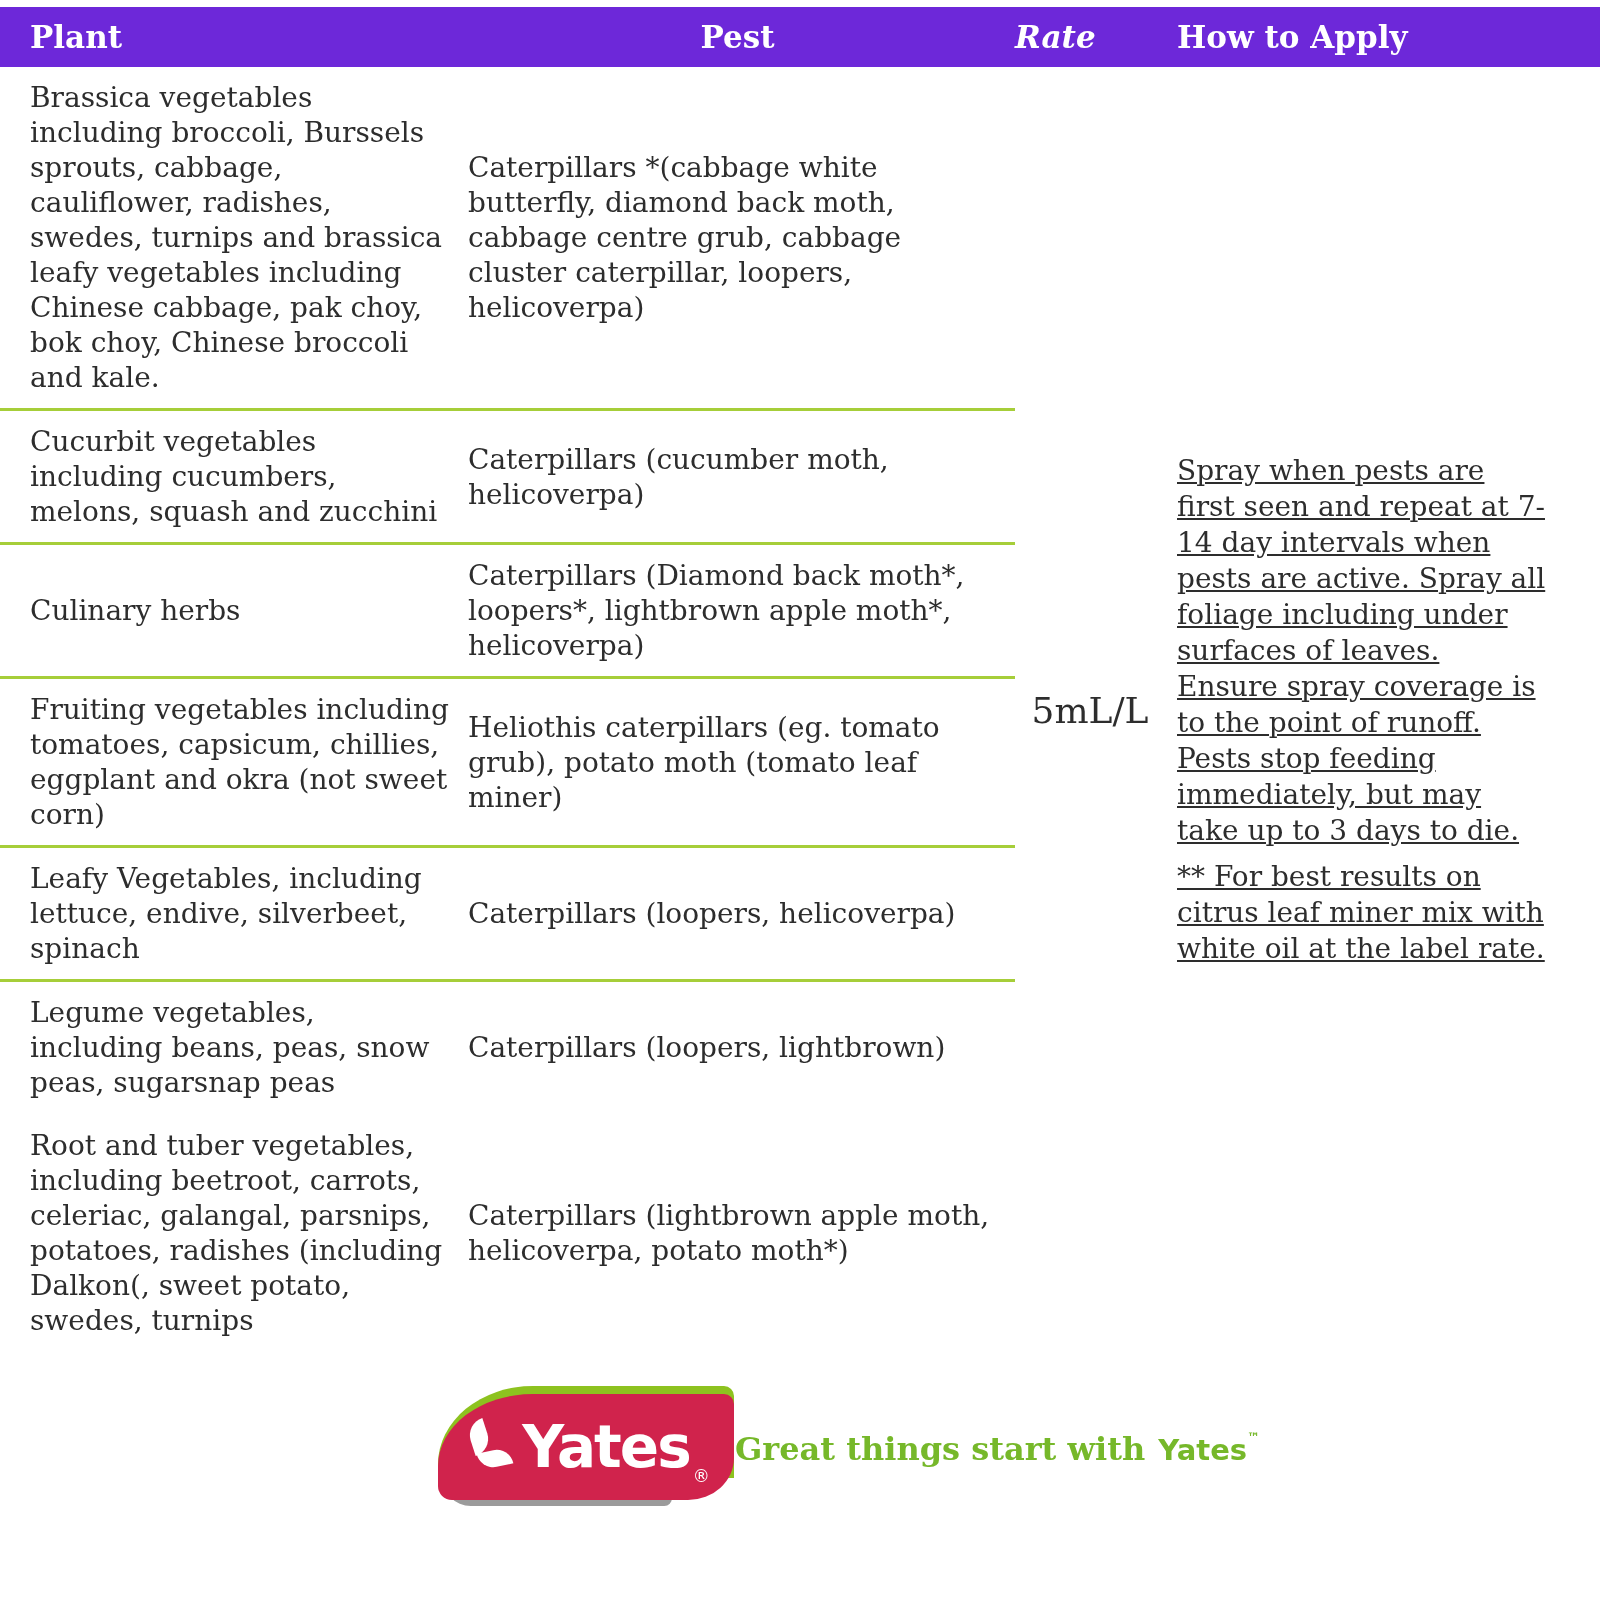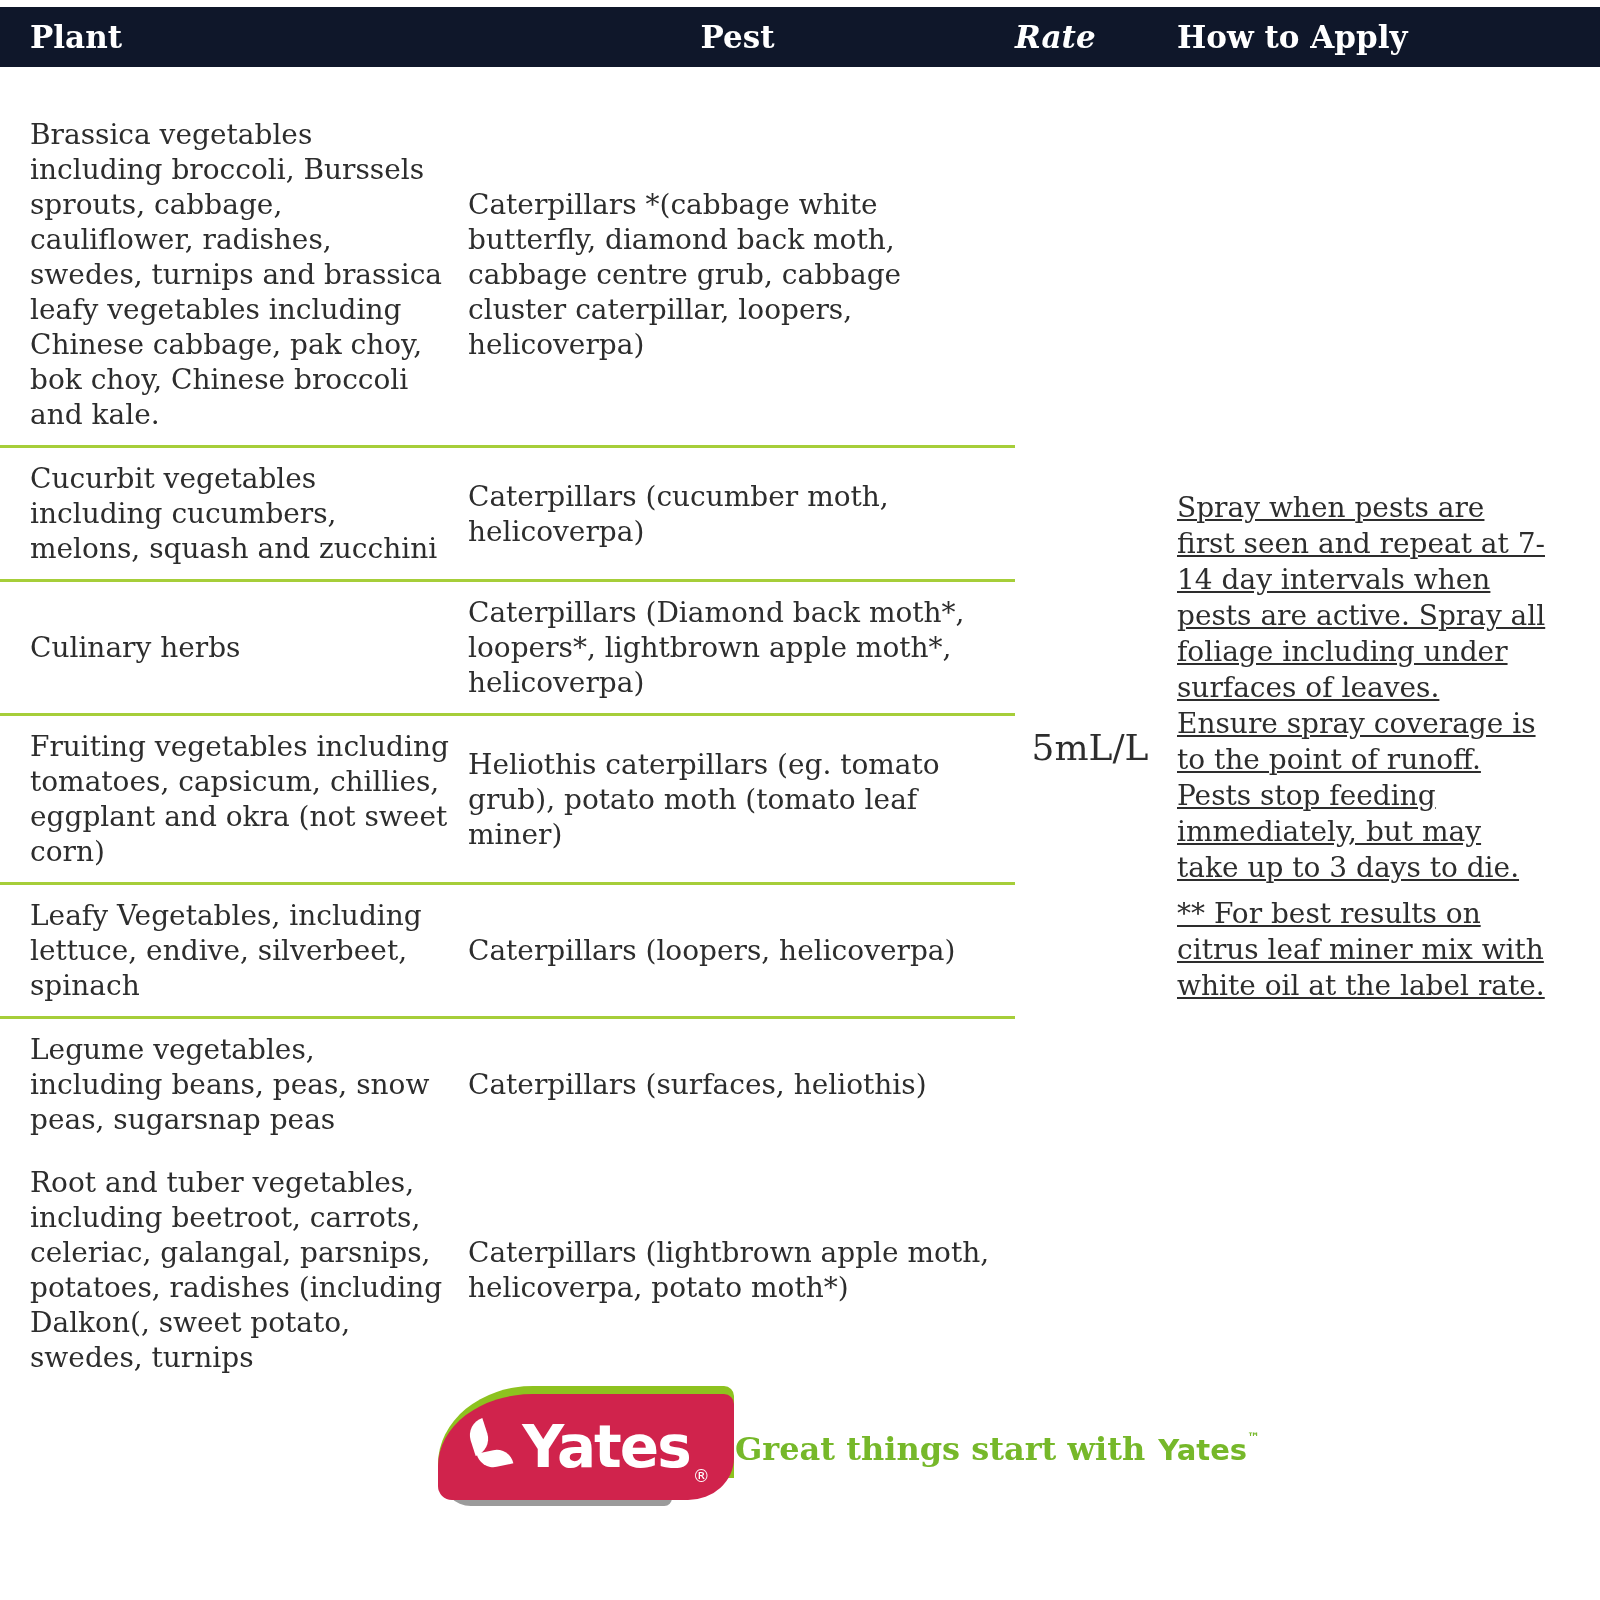--- a/index.html
+++ b/index.html
@@ -3,30 +3,30 @@
 <meta charset="utf-8">
 <style>
   * { margin:0; padding:0; box-sizing:border-box; }
   html,body { background:#ffffff; }
   .page {
     position:relative; width:1600px; height:1600px; background:#ffffff;
     font-family:"DejaVu Serif", serif; color:#2d2d2d; overflow:hidden;
   }
   
   .thead {
-    margin-top:7px; height:60px; background:#0f172a;
+    margin-top:7px; height:60px; background:#6d28d9;
     display:flex; align-items:center;
     color:#ffffff; font-weight:bold; font-size:31px;
   }
   .hc-plant { width:460px; padding-left:30px; }
   .hc-pest  { width:555px; text-align:center; }
   .hc-rate  { width:150px; text-align:left;font-style:italic; }
   .hc-apply { flex:1; padding-left:12px; }
   
-  .tbody { display:flex; align-items:stretch;margin-top:37px; }
+  .tbody { display:flex; align-items:stretch; }
   .rows { width:1015px; }
   .row { display:flex; align-items:center; padding:13px 0; }
   .row.divided { border-top:3px solid #a6ce39; }
   .cell { font-size:28px; line-height:35px; }
   .cell.plant { width:460px; padding:0 10px 0 30px; }
   .cell.pest  { width:555px; padding:0 20px 0 8px; }
   .row-brassica { min-height:278px; }
   .row-fruiting { min-height:168px; }
   .row-root { min-height:240px; }
   .rate-col {
@@ -96,21 +96,21 @@
         <div class="row divided row-fruiting">
           <div class="cell plant">Fruiting vegetables including tomatoes, capsicum, chillies, eggplant and okra (not sweet corn)</div>
           <div class="cell pest">Heliothis caterpillars (eg. tomato grub), potato moth (tomato leaf miner)</div>
         </div>
         <div class="row divided">
           <div class="cell plant">Leafy Vegetables, including lettuce, endive, silverbeet, spinach</div>
           <div class="cell pest">Caterpillars (loopers, helicoverpa)</div>
         </div>
         <div class="row divided">
           <div class="cell plant">Legume vegetables, including beans, peas, snow peas, sugarsnap peas</div>
-          <div class="cell pest">Caterpillars (surfaces, heliothis)</div>
+          <div class="cell pest">Caterpillars (loopers, lightbrown)</div>
         </div>
         <div class="row row-root">
           <div class="cell plant">Root and tuber vegetables, including beetroot, carrots, celeriac, galangal, parsnips, potatoes, radishes (including Dalkon(, sweet potato, swedes, turnips</div>
           <div class="cell pest">Caterpillars (lightbrown apple moth, helicoverpa, potato moth*)</div>
         </div>
       </div>
     <div class="rate-col">
       <span>5mL/L</span>
     </div>
     <div class="apply-col">

